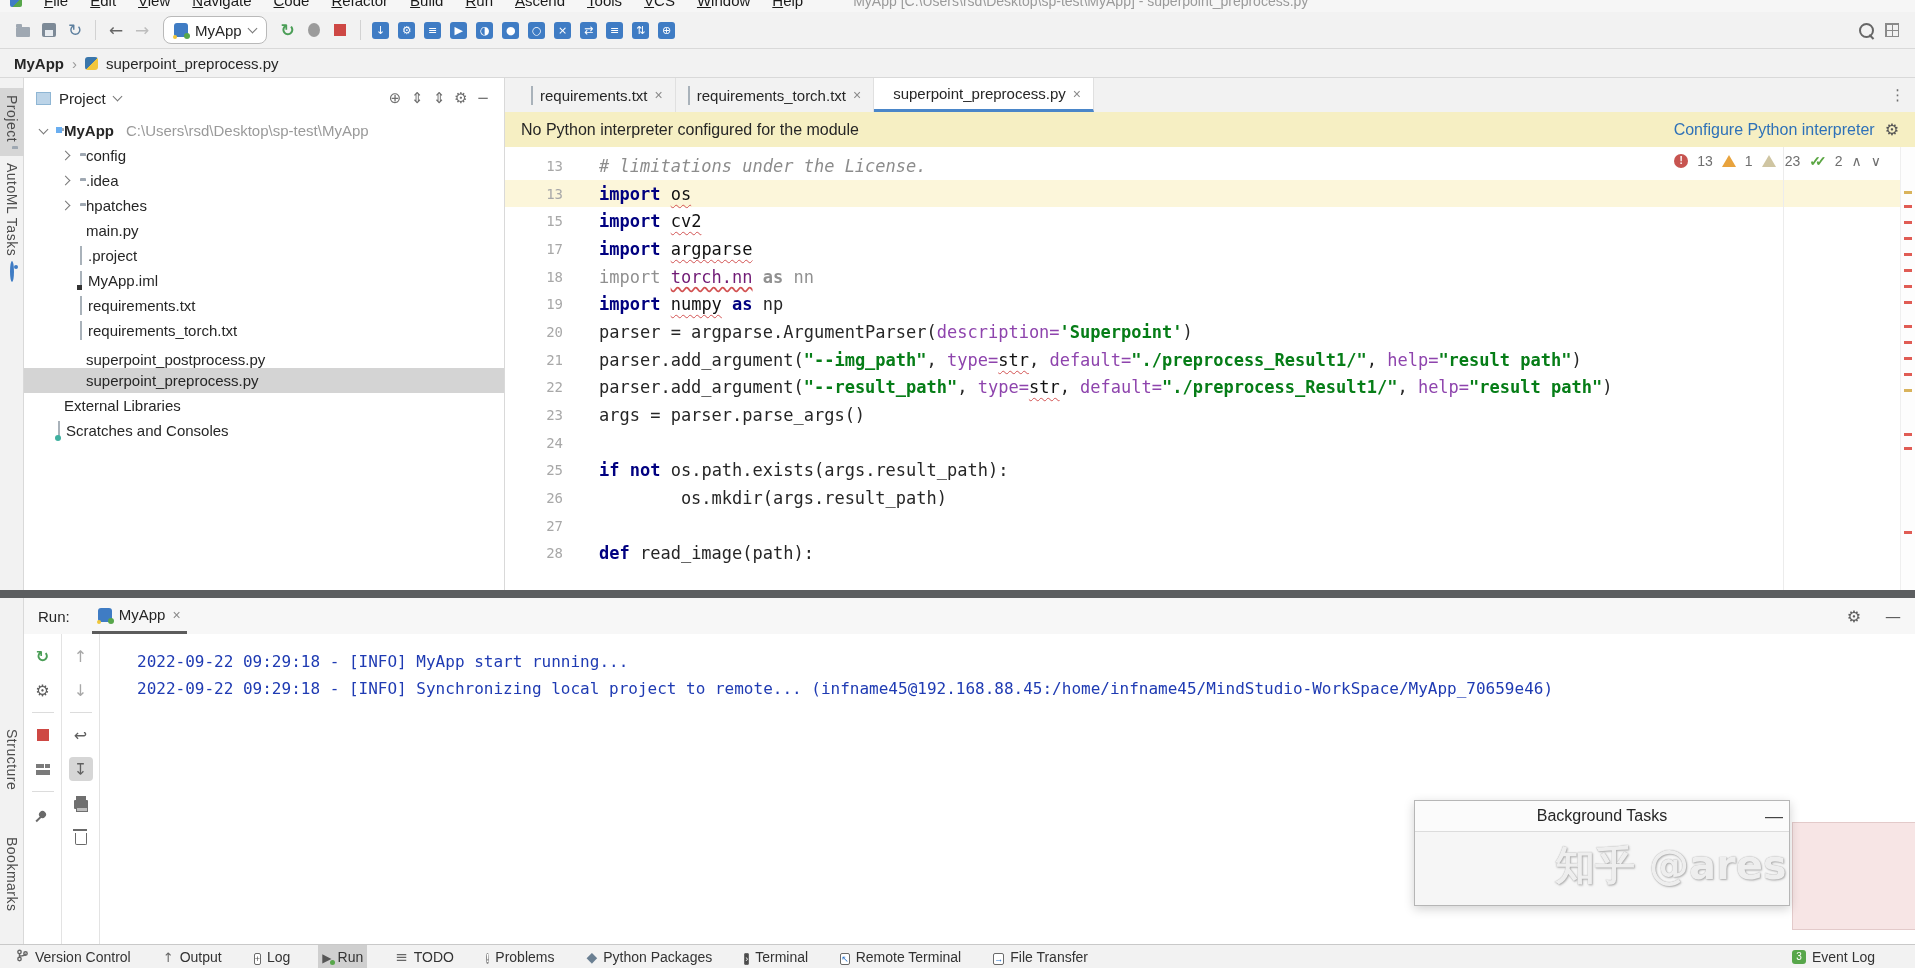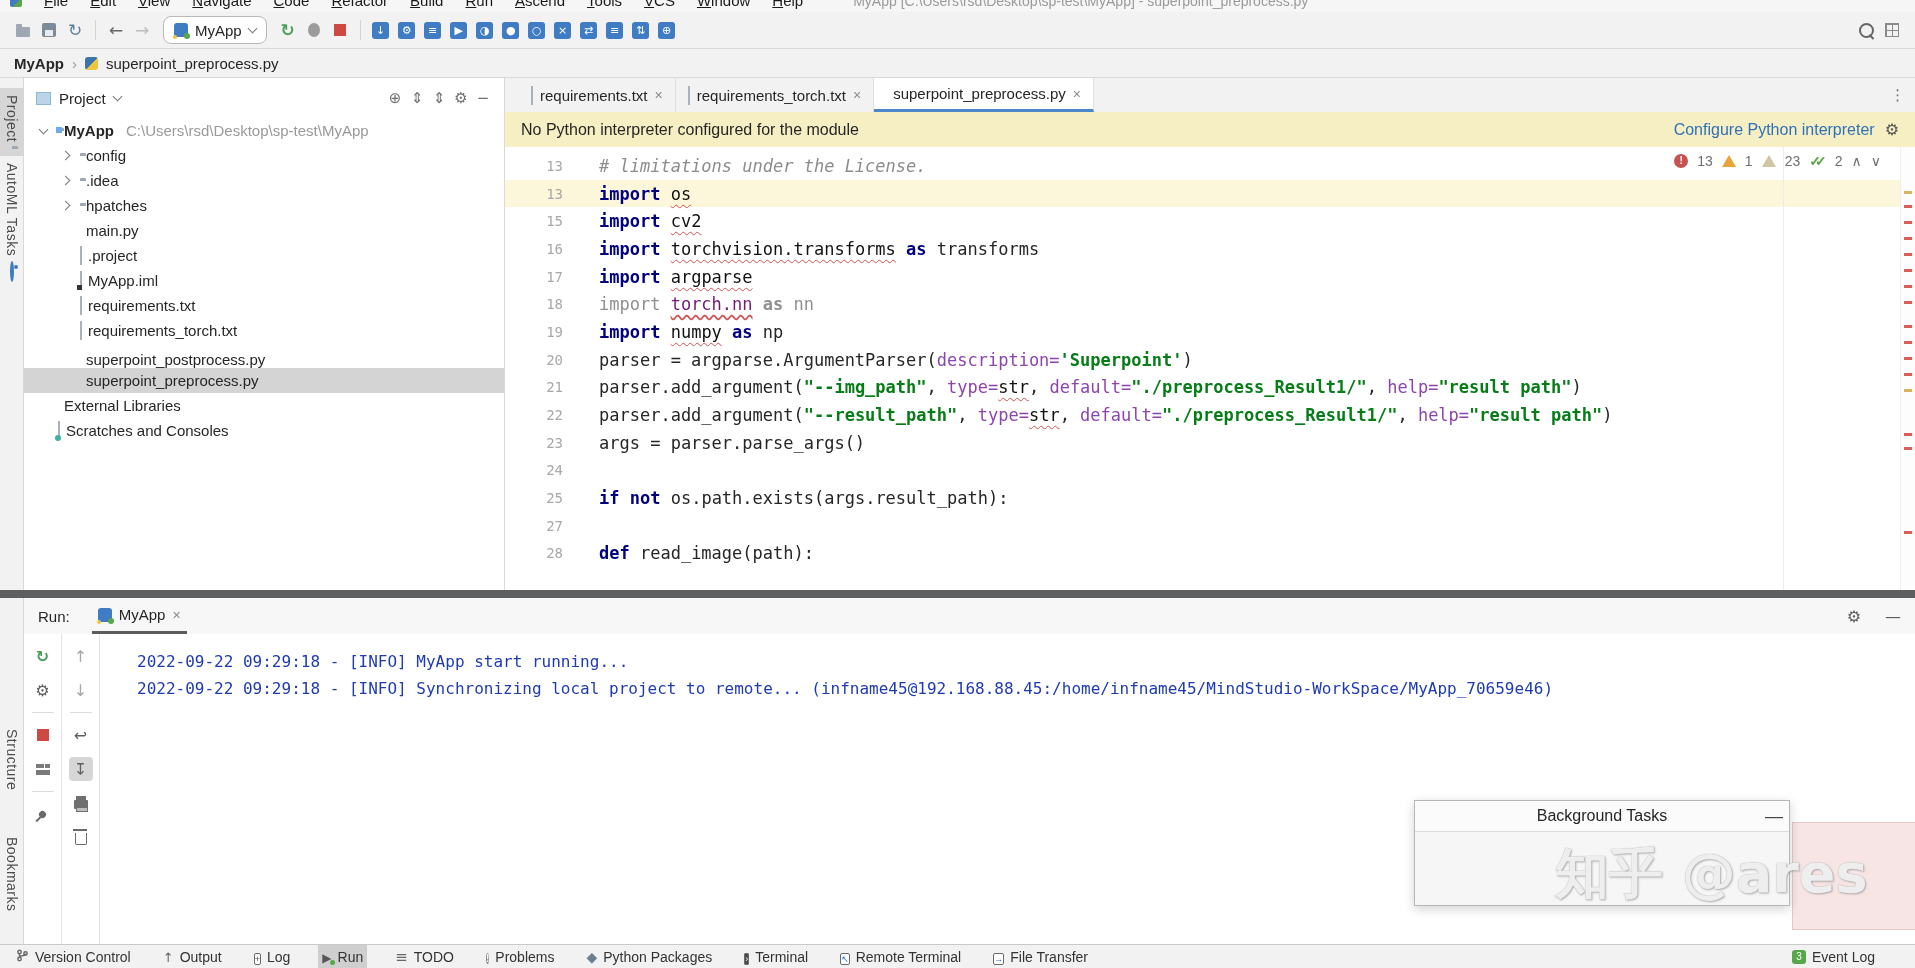--- a/index.html
+++ b/index.html
@@ -132,21 +132,21 @@
   .i-trash:before{content:"";position:absolute;top:-4px;left:-3px;width:14px;height:2px;background:#6a6a6a;}
   #console{position:absolute;left:77px;top:36px;right:0;bottom:0;padding:14px 0 0 36px;font-family:"DejaVu Sans Mono",monospace;font-size:16px;color:#1f3bb3;line-height:27px;white-space:pre;}
   
   #pinkbox{left:1792px;top:822px;width:140px;height:106px;background:#f7e5e5;border:1px solid #e3caca;z-index:30;}
   #bgtasks{left:1414px;top:800px;width:376px;height:106px;background:#f6f6f6;border:1px solid #b6b6b6;box-shadow:0 3px 10px rgba(0,0,0,.18);z-index:40;box-sizing:border-box;}
   #bgtasks .hd{height:30px;display:flex;align-items:center;border-bottom:1px solid #dcdcdc;background:#fbfbfb;font-size:16px;}
   #bgtasks .hd .t{flex:1;text-align:center;}
   #bgtasks .hd .min{width:30px;text-align:center;color:#444;font-size:18px;}
   #bgtasks .bd{padding:8px 18px 0 18px;font-size:15px;}
   #pbar{margin-top:9px;height:4px;border-radius:2px;background:linear-gradient(90deg,#a9c6e9,#3f7fd6 55%,#2f6ac0);}
-  #watermark{left:1555px;top:838px;z-index:50;font-size:54px;font-weight:bold;color:rgba(242,242,242,.95);
+  #watermark{left:1555px;top:838px;z-index:50;font-size:40px;font-weight:bold;color:rgba(242,242,242,.95);
      text-shadow:0 0 1px #9d9d9d,1px 1px 2px rgba(120,120,120,.55);white-space:nowrap;font-family:"DejaVu Sans",sans-serif;}
   
   #statusbar{left:0;top:944px;width:1915px;height:24px;background:#f2f2f2;border-top:1px solid #c9c9c9;display:flex;align-items:center;padding:0 12px;box-sizing:border-box;font-size:14px;color:#333;}
   .sbitem{display:flex;align-items:center;gap:6px;margin-right:24px;height:24px;padding:0 4px;}
   .sbitem.sel{background:#cfcfcf;}
   .sbitem .sg{font-family:"DejaVu Sans",sans-serif;color:#666;font-size:13px;}
   .bxi{width:13px;height:13px;border:1px solid #6a6a6a;border-radius:2px;font-size:9px;line-height:12px;text-align:center;color:#555;background:#fff;box-sizing:border-box;}
   .cir{width:13px;height:13px;border-radius:50%;background:#8a8a8a;color:#fff;font-size:10px;line-height:13px;text-align:center;font-weight:bold;}
   .i-runsb{position:relative;color:#555;font-size:12px;font-family:"DejaVu Sans",sans-serif;}
   .i-runsb:after{content:"";position:absolute;right:-3px;bottom:0;width:5px;height:5px;border-radius:50%;background:#57a64a;}
@@ -404,30 +404,30 @@
       <span class="sp"></span>
       <a href="#">Configure Python interpreter</a>
       <span class="gear">⚙</span>
     </div>
     <div id="codearea">
       <div class="guide"></div>
       <div id="code-lines" style="padding-top: 5px;">
           <div class="cl"><span class="gut">13</span><span class="code"><span class="tk-c"># limitations under the License.</span></span></div>
           <div class="cl cur"><span class="gut">13</span><span class="code"><span class="tk-k">import</span><span class=""> </span><span class="tk-e">os</span></span></div>
           <div class="cl"><span class="gut">15</span><span class="code"><span class="tk-k">import</span><span class=""> </span><span class="tk-e">cv2</span></span></div>
-          <div class="cl"><span class="gut">16</span><span class="code"><span class="tk-k">import</span><span class=""> </span><span class="tk-e">torchvision.transforms</span><span class=""> </span><span class="tk-k">as</span><span class=""> transforms</span></span></div>
           <div class="cl"><span class="gut">17</span><span class="code"><span class="tk-k">import</span><span class=""> </span><span class="tk-e">argparse</span></span></div>
           <div class="cl"><span class="gut">18</span><span class="code"><span class="tk-g">import </span><span class="tk-ge">torch.nn</span><span class="tk-g"> </span><span class="tk-gb">as</span><span class="tk-g"> nn</span></span></div>
           <div class="cl"><span class="gut">19</span><span class="code"><span class="tk-k">import</span><span class=""> </span><span class="tk-e">numpy</span><span class=""> </span><span class="tk-k">as</span><span class=""> np</span></span></div>
           <div class="cl"><span class="gut">20</span><span class="code"><span class="">parser = argparse.ArgumentParser(</span><span class="tk-a">description=</span><span class="tk-s">'Superpoint'</span><span class="">)</span></span></div>
           <div class="cl"><span class="gut">21</span><span class="code"><span class="">parser.add_argument(</span><span class="tk-s">"--img_path"</span><span class="">, </span><span class="tk-a">type=</span><span class="tk-e">str</span><span class="">, </span><span class="tk-a">default=</span><span class="tk-s">"./preprocess_Result1/"</span><span class="">, </span><span class="tk-a">help=</span><span class="tk-s">"result path"</span><span class="">)</span></span></div>
           <div class="cl"><span class="gut">22</span><span class="code"><span class="">parser.add_argument(</span><span class="tk-s">"--result_path"</span><span class="">, </span><span class="tk-a">type=</span><span class="tk-e">str</span><span class="">, </span><span class="tk-a">default=</span><span class="tk-s">"./preprocess_Result1/"</span><span class="">, </span><span class="tk-a">help=</span><span class="tk-s">"result path"</span><span class="">)</span></span></div>
           <div class="cl"><span class="gut">23</span><span class="code"><span class="">args = parser.parse_args()</span></span></div>
           <div class="cl"><span class="gut">24</span><span class="code"></span></div>
           <div class="cl"><span class="gut">25</span><span class="code"><span class="tk-k">if</span><span class=""> </span><span class="tk-k">not</span><span class=""> os.path.exists(args.result_path):</span></span></div>
+          <div class="cl"><span class="gut">26</span><span class="code"><span class="">        os.mkdir(args.result_path)</span></span></div>
           <div class="cl"><span class="gut">27</span><span class="code"></span></div>
           <div class="cl"><span class="gut">28</span><span class="code"><span class="tk-k">def</span><span class=""> read_image(path):</span></span></div>
         </div>
       <div id="inspect">
         <span class="insp-err">!</span>
         <span>13</span>
         <span class="tri"></span>
         <span>1</span>
         <span class="tri weak"></span>
         <span>23</span>

